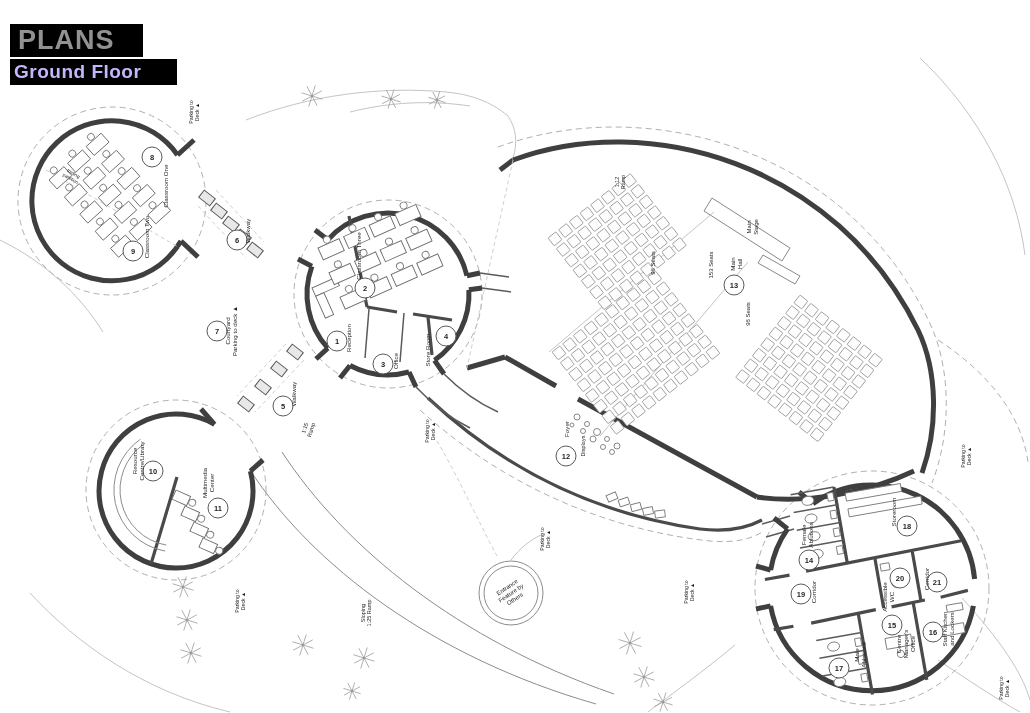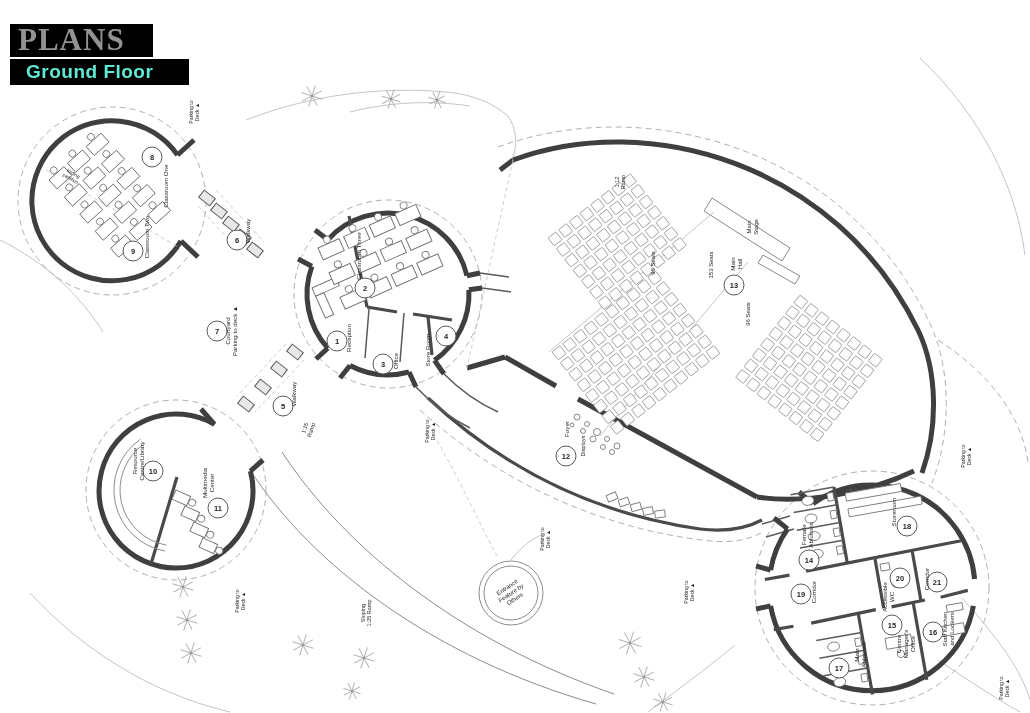--- a/index.html
+++ b/index.html
@@ -1,23 +1,23 @@
 <!DOCTYPE html>
 <html><head>
 <meta charset="utf-8">
 <style>
   html,body{margin:0;padding:0;background:#fff;width:1030px;height:713px;overflow:hidden;
     font-family:"Liberation Sans",sans-serif;}
   .sheet{position:relative;width:1030px;height:713px;background:#ffffff;}
   svg{position:absolute;left:0;top:0;}
   .titleblock{position:absolute;top:24px;left:10px;z-index:5;}
-  .t1{display:table;background:#000;color:#929292;font-weight:bold;font-size:31px;line-height:30px;
-      padding:1px 28px 2px 8px;letter-spacing:1px;font-family:Liberation Serif, serif;}
-  .t2{display:table;background:#000;color:#5eead4;font-weight:bold;font-size:19px;line-height:23px;
-      padding:1px 36px 2px 16px;margin-top:2px;letter-spacing:0.5px;}
+  .t1{display:table;background:#000;color:#929292;font-weight:bold;font-size:27px;line-height:30px;
+      padding:1px 28px 2px 8px;letter-spacing:1px;}
+  .t2{display:table;background:#000;color:#c4b5fd;font-weight:bold;font-size:19px;line-height:23px;
+      padding:1px 36px 2px 4px;margin-top:2px;letter-spacing:0.5px;}
   .wall{fill:none;stroke:#3f3f3f;stroke-width:5;stroke-linecap:butt;}
   .stub{fill:none;stroke:#3f3f3f;stroke-width:5;stroke-linecap:butt;}
   .iwall{fill:none;stroke:#4a4a4a;stroke-width:3.2;}
   .twall{fill:none;stroke:#5a5a5a;stroke-width:1.5;}
   .thin{fill:none;stroke:#8c8c8c;stroke-width:1;}
   .faint{fill:none;stroke:#c4c4c4;stroke-width:1;}
   .dash{fill:none;stroke:#b0b0b0;stroke-width:1;stroke-dasharray:6 4;}
   .dashf{fill:none;stroke:#c8c8c8;stroke-width:0.9;stroke-dasharray:4 3;}
   .seat{fill:#fdfdfd;stroke:#949494;stroke-width:0.8;}
   .desk{fill:#ffffff;stroke:#6a6a6a;stroke-width:0.9;}

